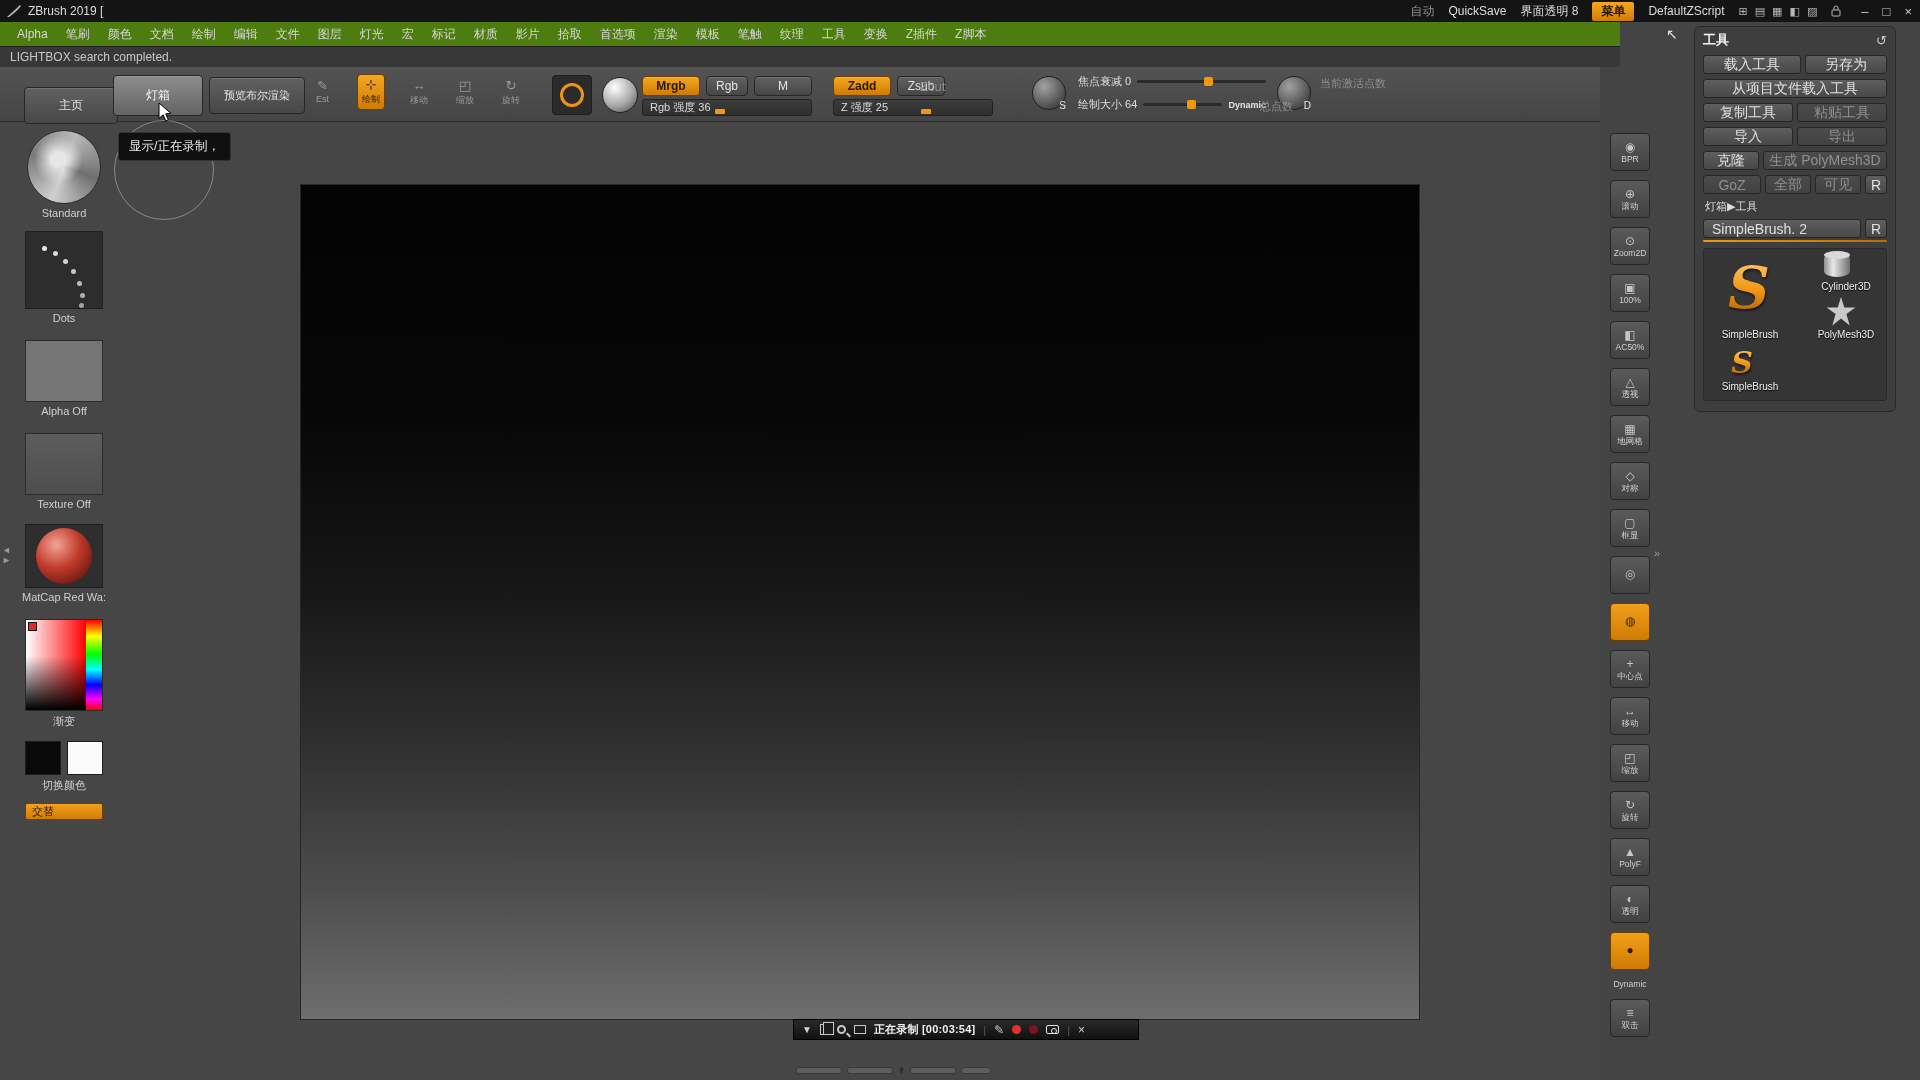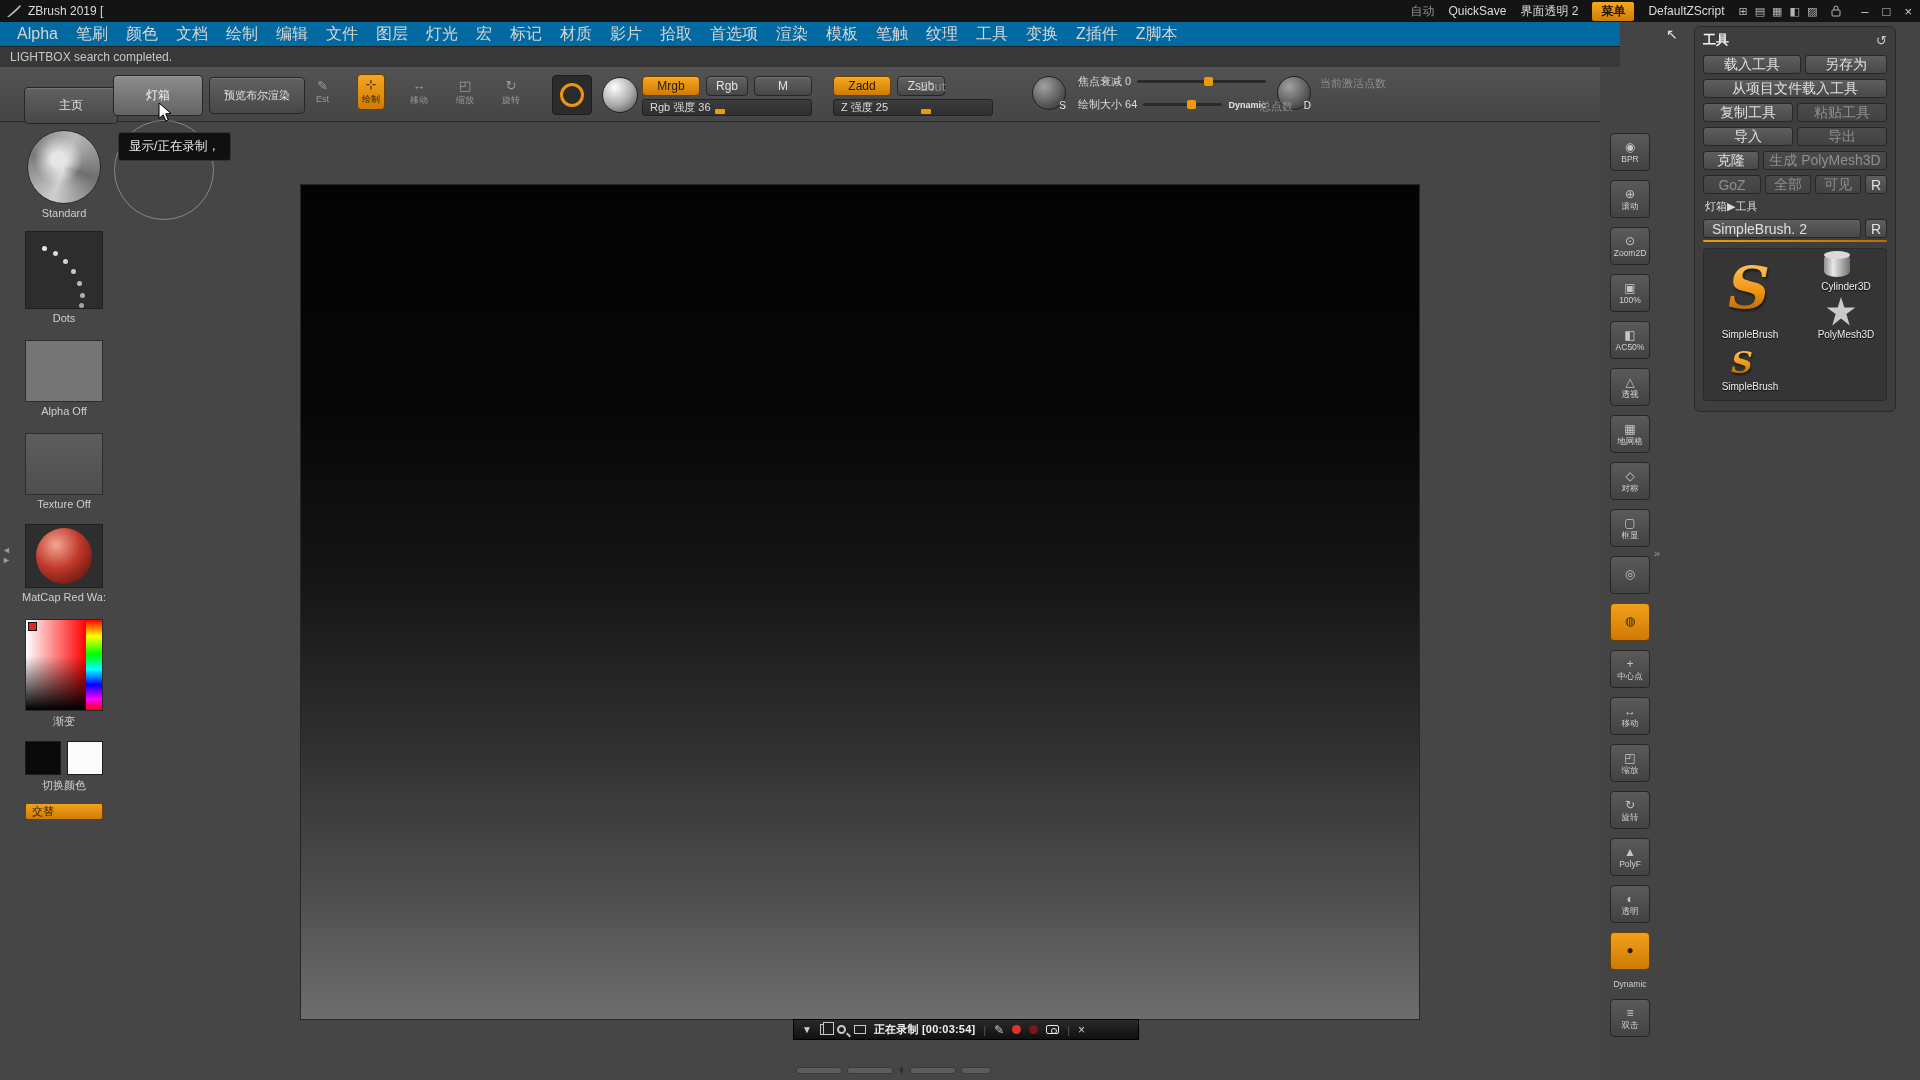--- a/index.html
+++ b/index.html
@@ -13,37 +13,37 @@
   .tb-right { margin-left:auto; display:flex; align-items:center; gap:14px; padding-right:8px; }
   .tb-dim { color:#8f8f8f; }
   .tb-chip { background:linear-gradient(#f6a81f,#d07c04); color:#241500; padding:1px 9px;
     border-radius:2px; font-weight:bold; }
   .tb-icons { display:flex; gap:7px; color:#b5b5b5; font-size:11px; }
   .tb-icons span { display:inline-block; line-height:1; }
   .winbtns { display:flex; gap:14px; margin-left:6px; color:#d0d0d0; font-size:13px; }
   .winbtns span { cursor:default; }
 
   
-  .menubar { position:absolute; left:0; top:22px; height:25px; right:300px; background:#0369a1;
+  .menubar { position:absolute; left:0; top:22px; height:25px; right:300px; background:#4d7c0f;
     border-bottom:1px solid #222; display:flex; align-items:center; padding-left:8px;
-    color:#d6d6d6; font-size:16px; z-index:20; }
+    color:#d6d6d6; font-size:12px; z-index:20; }
   .menu-item { padding:0 9px; white-space:nowrap; }
 
   
   .statusline { position:absolute; left:0; top:47px; height:20px; right:300px; background:#383838;
     color:#c8c8c8; font-size:12px; display:flex; align-items:center; padding-left:10px; z-index:20; }
 
   
   .shelf { position:absolute; left:0; top:67px; height:55px; right:320px;
     background:linear-gradient(#535353,#454545); border-bottom:1px solid #2a2a2a; z-index:20; }
   .btn { position:absolute; background:linear-gradient(180deg,#616161,#474747); border:1px solid #262626;
     border-radius:4px; color:#e3e3e3; font-size:12px; display:flex; align-items:center;
     justify-content:center; box-shadow:inset 0 1px 0 rgba(255,255,255,.12); }
   .btn.pressed { background:linear-gradient(180deg,#8d8d8d,#636363); color:#f4f4f4; }
-  .btn.orange { background:linear-gradient(180deg,#f5a81f,#cf7a04); color:#2b1a00; font-weight:normal;
+  .btn.orange { background:linear-gradient(180deg,#f5a81f,#cf7a04); color:#2b1a00; font-weight:bold;
     border-color:#6d4200; }
   .mini { position:absolute; display:flex; flex-direction:column; align-items:center; gap:2px;
     color:#9a9a9a; font-size:9px; }
   .mini .ic { font-size:13px; line-height:1; color:#9a9a9a; }
   .mini.on { background:linear-gradient(180deg,#f5a81f,#cf7a04); border:1px solid #6d4200;
     border-radius:4px; color:#2b1a00; padding:3px 4px; }
   .mini.on .ic { color:#2b1a00; }
   .slider { position:absolute; background:linear-gradient(180deg,#3c3c3c,#2f2f2f); border:1px solid #222;
     border-radius:3px; color:#ddd; font-size:11px; display:flex; align-items:center; padding:0 7px; }
   .slider .handle { position:absolute; bottom:1px; width:10px; height:5px; background:#f09a0a; border-radius:1px; }
@@ -196,21 +196,21 @@
 <body>
 
 <div class="titlebar">
   <svg class="logo" viewBox="0 0 16 14">
     <path d="M1 13 C5 9 9 6 14 1 L15 2 C11 7 7 10 3 13 Z" fill="#b9b9b9"></path>
   </svg>
   <span>ZBrush 2019 [</span>
   <div class="tb-right">
     <span class="tb-dim">自动</span>
     <span>QuickSave</span>
-    <span>界面透明 2</span>
+    <span>界面透明 8</span>
     <span class="tb-chip">菜单</span>
     <span>DefaultZScript</span>
     <div class="tb-icons">
 
     <span>⊞</span>
         <span>▤</span>
         <span>▦</span>
         <span>◧</span>
         <span>▨</span>
       </div>

